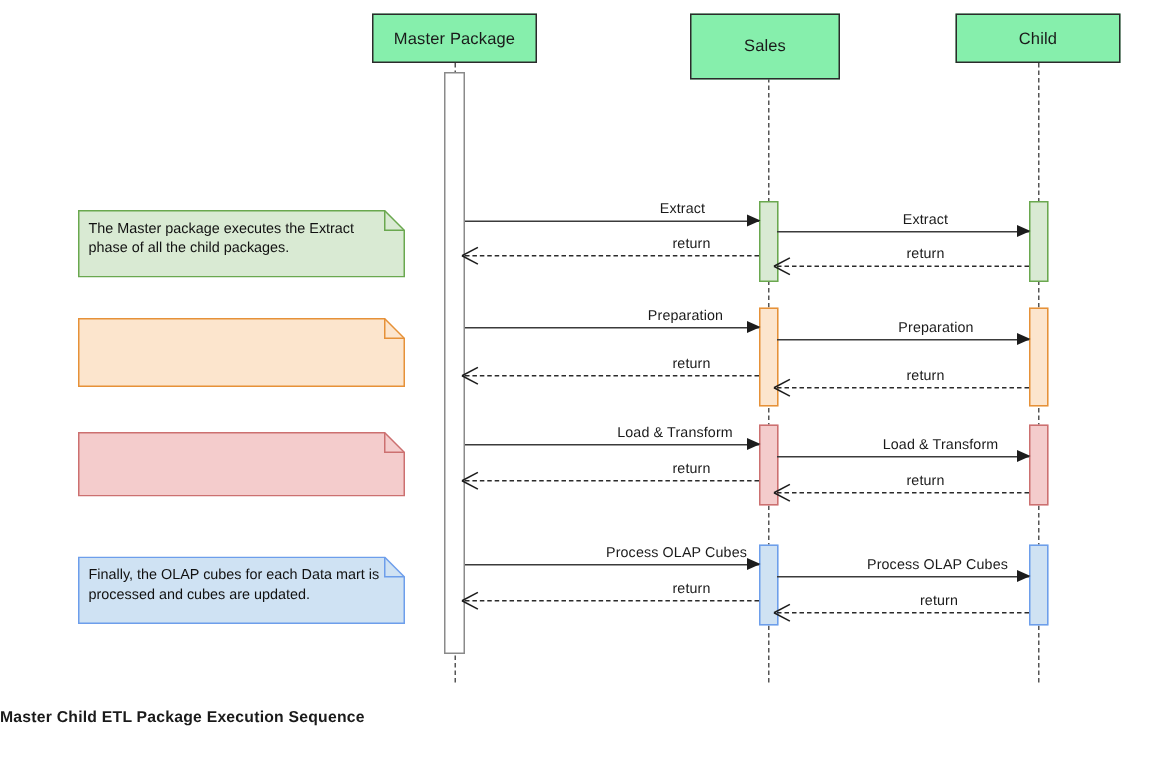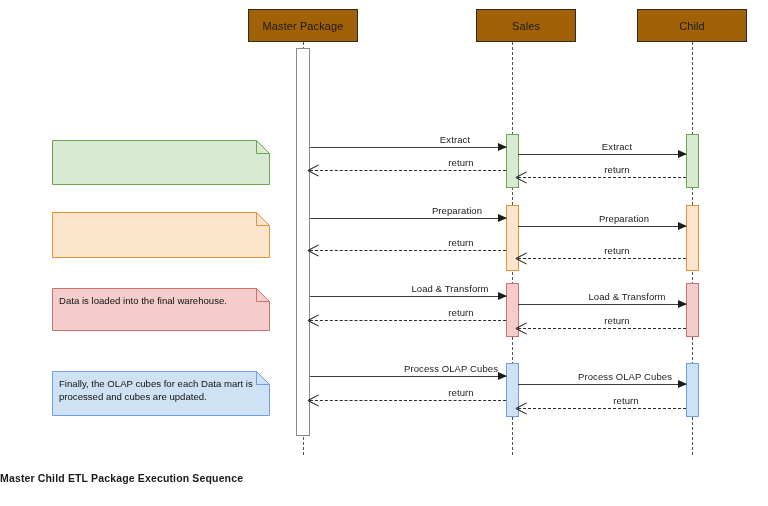--- a/index.html
+++ b/index.html
@@ -17,21 +17,21 @@
     height: 506px;
     background: #ffffff;
     overflow: hidden;
   }
 
   
   .lifeline-head {
     position: absolute;
     box-sizing: border-box;
     border: 1px solid #2b2b2b;
-    background: #a16207;
+    background: #86efac;
     display: flex;
     align-items: center;
     justify-content: center;
     font-size: 11px;
     color: #1a1a1a;
     letter-spacing: 0.1px;
   }
 
   
   .lifeline-stem {
@@ -148,21 +148,21 @@
   <div id="stems">
       <div class="lifeline-stem" style="left: 303px; top: 42px; height: 413px;"></div>
       <div class="lifeline-stem" style="left: 512px; top: 42px; height: 413px;"></div>
       <div class="lifeline-stem" style="left: 692px; top: 42px; height: 413px;"></div>
     </div>
 
   <div id="heads">
       <div class="lifeline-head" style="left: 248px; top: 9px; width: 110px; height: 33px;">
         <span>Master Package</span>
       </div>
-      <div class="lifeline-head" style="left: 476px; top: 9px; width: 100px; height: 33px;">
+      <div class="lifeline-head" style="left: 460px; top: 9px; width: 100px; height: 44px;">
         <span>Sales</span>
       </div>
       <div class="lifeline-head" style="left: 637px; top: 9px; width: 110px; height: 33px;">
         <span>Child</span>
       </div>
     </div>
 
   <div id="activations">
       <div class="activation act-master" style="left: 296px; top: 48px; width: 14px; height: 388px;"></div>
       <div class="activation act-green" style="left: 505.5px; top: 134px; width: 13px; height: 54px;"></div>
@@ -257,33 +257,34 @@
         <div class="msg-label" style="left: 151px;">return</div>
       </div>
     </div>
 
   <div id="notes">
       <div class="note" style="left: 52px; top: 140px; width: 218px; height: 45px;">
         <svg width="218" height="45" viewBox="0 0 218 45">
           <path d="M0.5,0.5 L204.5,0.5 L217.5,13.5 L217.5,44.5 L0.5,44.5 Z" fill="#d9ead3" stroke="#6aa84f" stroke-width="1"></path>
           <path d="M204.5,0.5 L204.5,13.5 L217.5,13.5" fill="#ffffff" fill-opacity="0" stroke="#6aa84f" stroke-width="1"></path>
         </svg>
+        <div class="note-text">The Master package executes the Extract
+phase of all the child packages.</div>
       </div>
       <div class="note" style="left: 52px; top: 212px; width: 218px; height: 46px;">
         <svg width="218" height="46" viewBox="0 0 218 46">
           <path d="M0.5,0.5 L204.5,0.5 L217.5,13.5 L217.5,45.5 L0.5,45.5 Z" fill="#fce5cd" stroke="#e69138" stroke-width="1"></path>
           <path d="M204.5,0.5 L204.5,13.5 L217.5,13.5" fill="#ffffff" fill-opacity="0" stroke="#e69138" stroke-width="1"></path>
         </svg>
       </div>
       <div class="note" style="left: 52px; top: 288px; width: 218px; height: 43px;">
         <svg width="218" height="43" viewBox="0 0 218 43">
           <path d="M0.5,0.5 L204.5,0.5 L217.5,13.5 L217.5,42.5 L0.5,42.5 Z" fill="#f4cccc" stroke="#cc7070" stroke-width="1"></path>
           <path d="M204.5,0.5 L204.5,13.5 L217.5,13.5" fill="#ffffff" fill-opacity="0" stroke="#cc7070" stroke-width="1"></path>
         </svg>
-        <div class="note-text">Data is loaded into the final warehouse.</div>
       </div>
       <div class="note" style="left: 52px; top: 371px; width: 218px; height: 45px; border-radius: 10px;">
         <svg width="218" height="45" viewBox="0 0 218 45">
           <path d="M0.5,0.5 L204.5,0.5 L217.5,13.5 L217.5,44.5 L0.5,44.5 Z" fill="#cfe2f3" stroke="#6d9eeb" stroke-width="1"></path>
           <path d="M204.5,0.5 L204.5,13.5 L217.5,13.5" fill="#ffffff" fill-opacity="0" stroke="#6d9eeb" stroke-width="1"></path>
         </svg>
         <div class="note-text">Finally, the OLAP cubes for each Data mart is
 processed and cubes are updated.</div>
       </div>
     </div>

